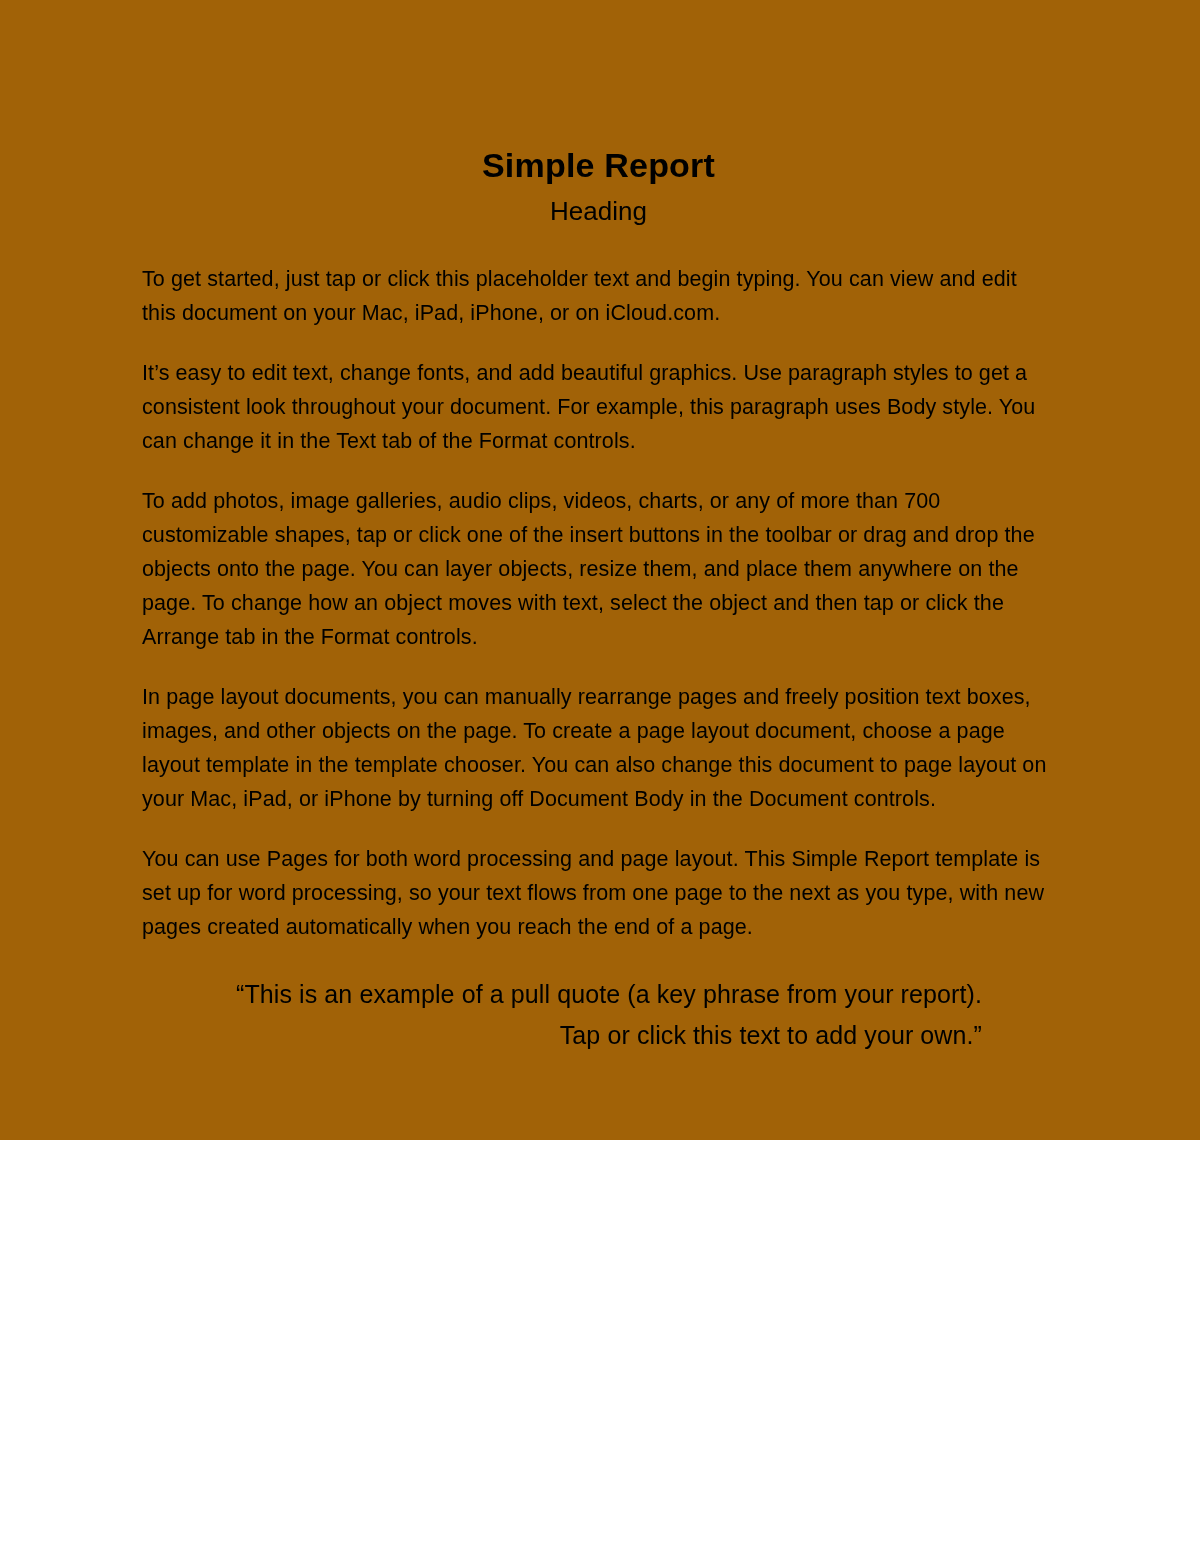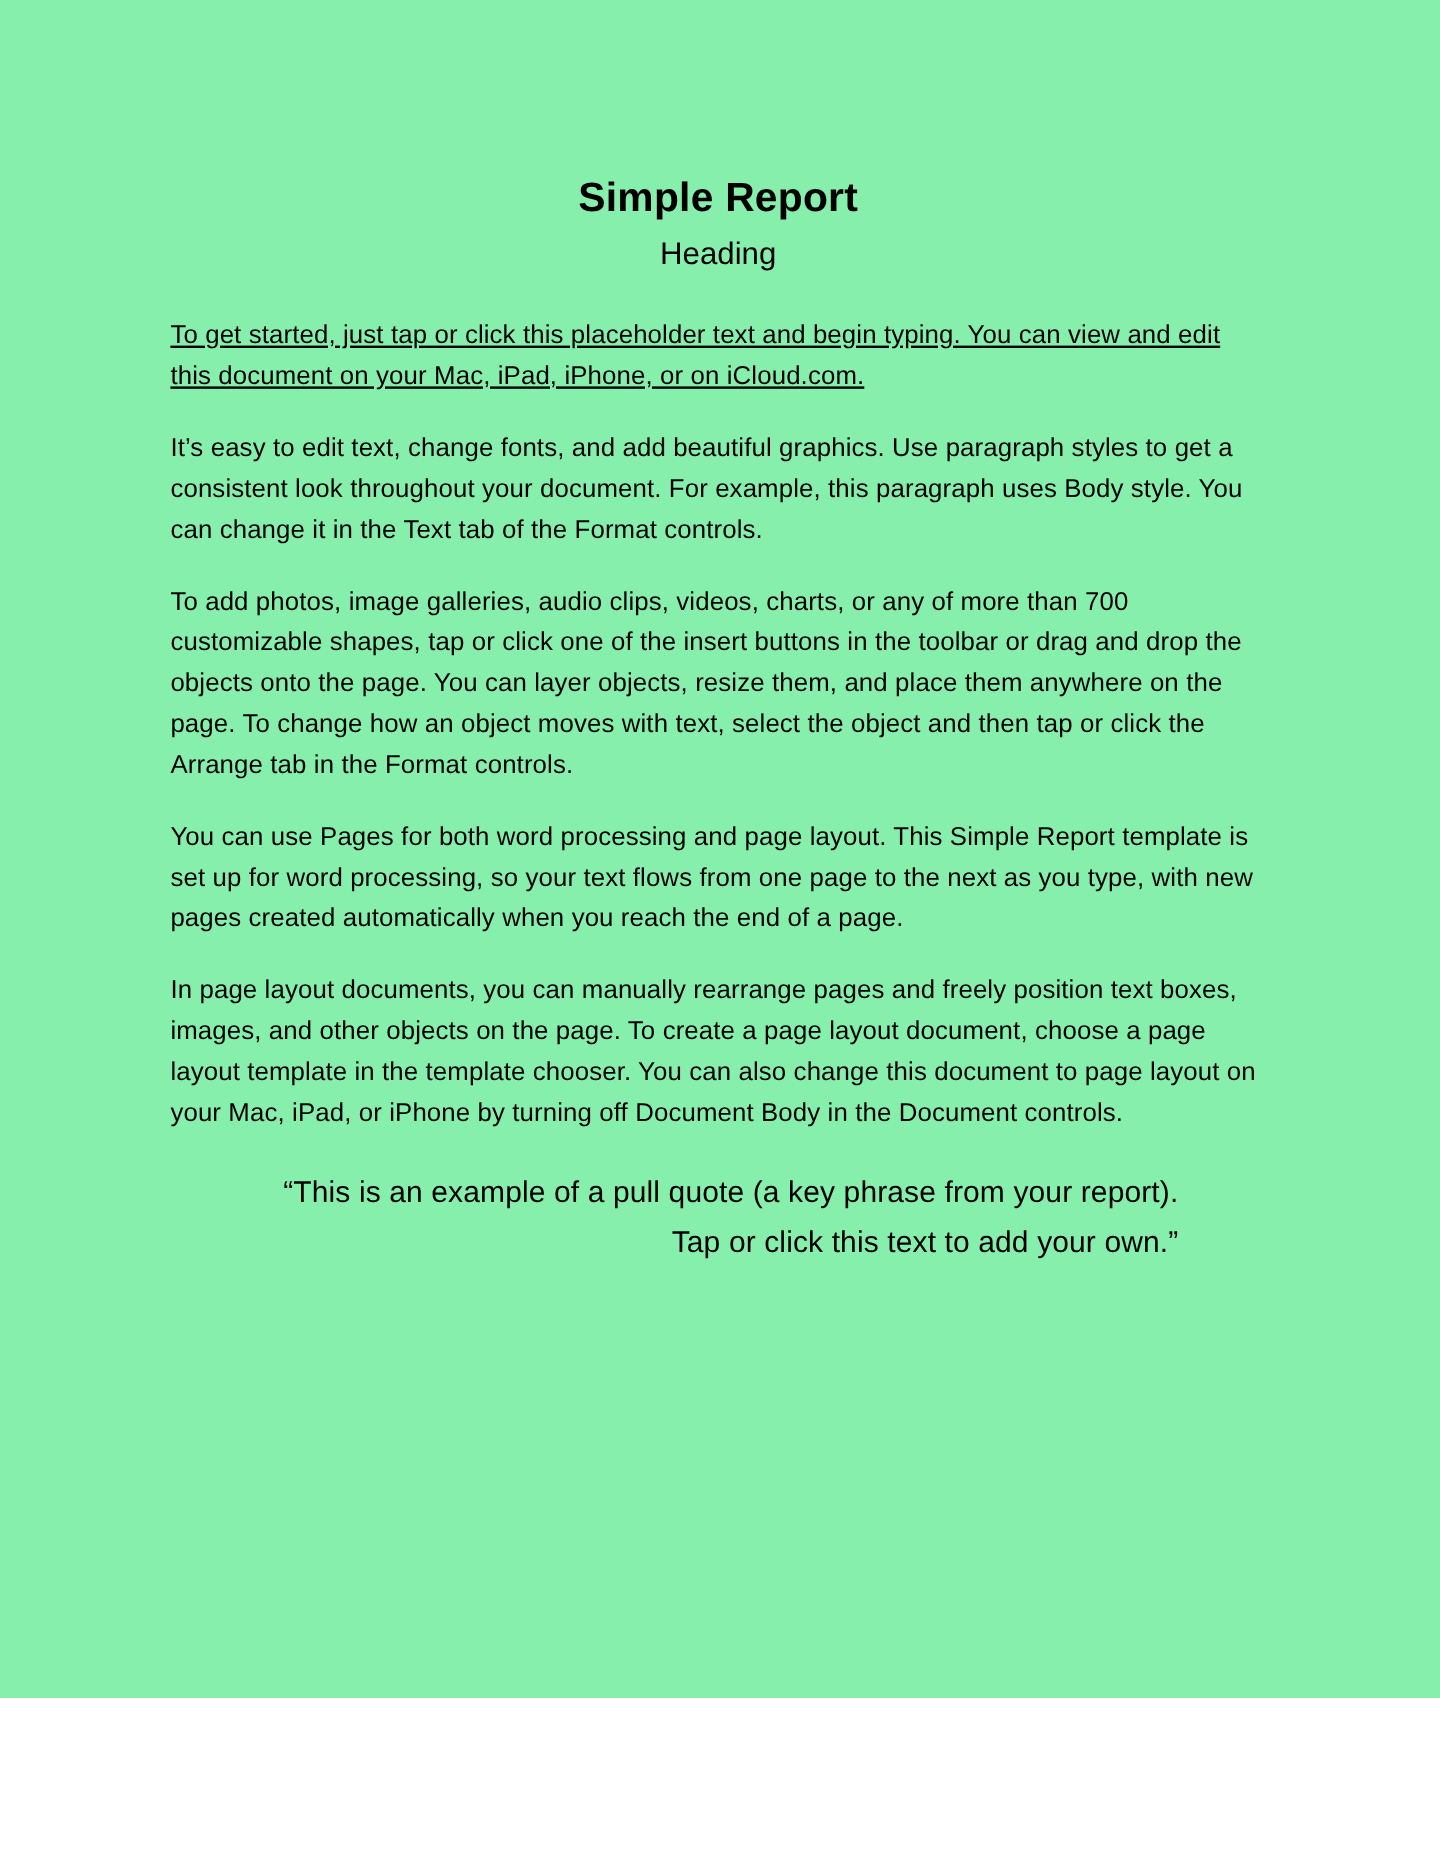--- a/index.html
+++ b/index.html
@@ -8,23 +8,23 @@
     width: 1200px;
     height: 1553px;
     position: relative;
     font-family: "Liberation Sans", "DejaVu Sans", sans-serif;
     color: #000000;
     -webkit-font-smoothing: antialiased;
   }
   .page {
     position: relative;
     width: 1200px;
-    height: 1415px;
+    height: 1140px;
     padding: 0 145px 0 142px;
-    background: #86efac;
+    background: #a16207;
     overflow: hidden;
   }
   .doc-title {
     margin: 143px 0 0 0;
     font-size: 34px;
     line-height: 44px;
     font-weight: bold;
     text-align: center;
     letter-spacing: 0.2px;
   }
@@ -36,21 +36,20 @@
     text-align: center;
   }
   .body-par {
     font-size: 21.5px;
     line-height: 34px;
     margin: 0 0 26px 0;
     letter-spacing: 0.1px;
   }
   .body-par.first {
     margin-top: 34px;
-    text-decoration: underline;
   }
   .section-heading {
     font-size: 26px;
     line-height: 34px;
     font-weight: normal;
     text-align: center;
     margin: 41px 0 18px 0;
   }
   .pull-quote {
     margin: 30px 0 0 70px;
@@ -81,20 +80,20 @@
 
   <h2 class="doc-subtitle">Heading</h2>
 
   <p class="body-par first">To get started, just tap or click this placeholder text and begin typing. You can view and edit this document on your Mac, iPad, iPhone, or on iCloud.com.</p>
 
   <p class="body-par">It’s easy to edit text, change fonts, and add beautiful graphics. Use paragraph styles to get a consistent look throughout your document. For example, this paragraph uses Body style. You can change it in the Text tab of the Format controls.</p>
 
   <p class="body-par">To add photos, image galleries, audio clips, videos, charts, or any of more than 700 customizable shapes, tap or click one of the insert buttons in the toolbar or drag and drop the objects onto the page. You can layer objects, resize them, and place them anywhere on the page. To change how an object moves with text, select the object and then tap or click the Arrange tab in the Format controls.</p>
 
 
+  <p class="body-par">In page layout documents, you can manually rearrange pages and freely position text boxes, images, and other objects on the page. To create a page layout document, choose a page layout template in the template chooser. You can also change this document to page layout on your Mac, iPad, or iPhone by turning off Document Body in the Document controls.</p>
+
   <p class="body-par">You can use Pages for both word processing and page layout. This Simple Report template is set up for word processing, so your text flows from one page to the next as you type, with new pages created automatically when you reach the end of a page.</p>
-
-  <p class="body-par">In page layout documents, you can manually rearrange pages and freely position text boxes, images, and other objects on the page. To create a page layout document, choose a page layout template in the template chooser. You can also change this document to page layout on your Mac, iPad, or iPhone by turning off Document Body in the Document controls.</p>
 
   <blockquote class="pull-quote">“This is an example of a pull quote (a key phrase from your report). Tap or click this text to add your own.”</blockquote>
 
 
 </div>
 
 </body></html>

